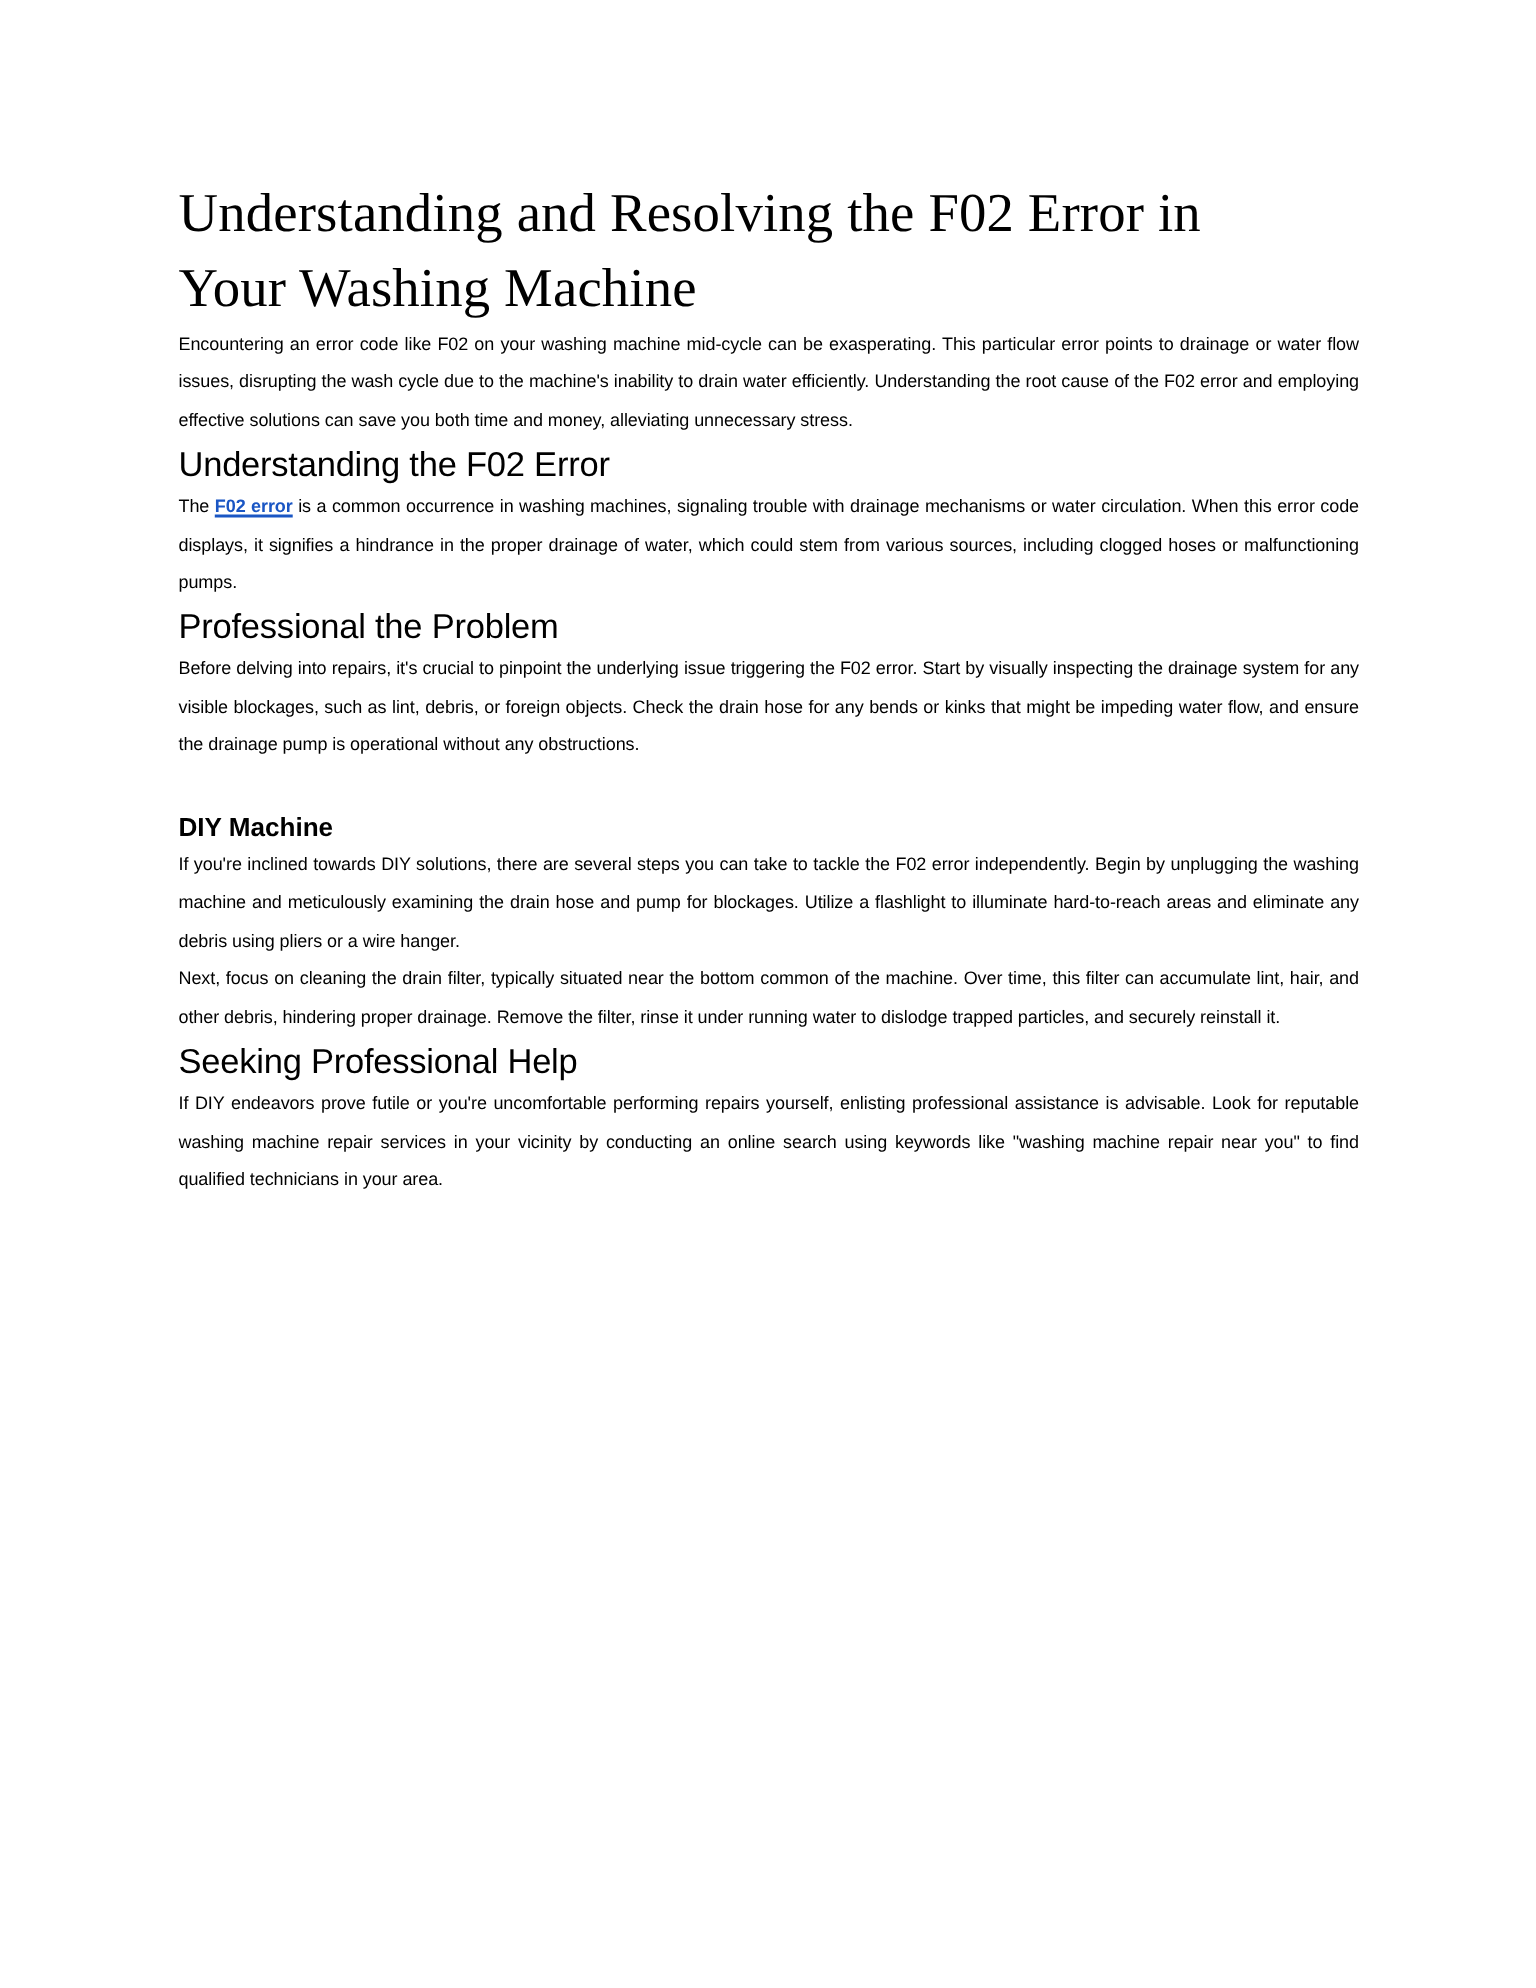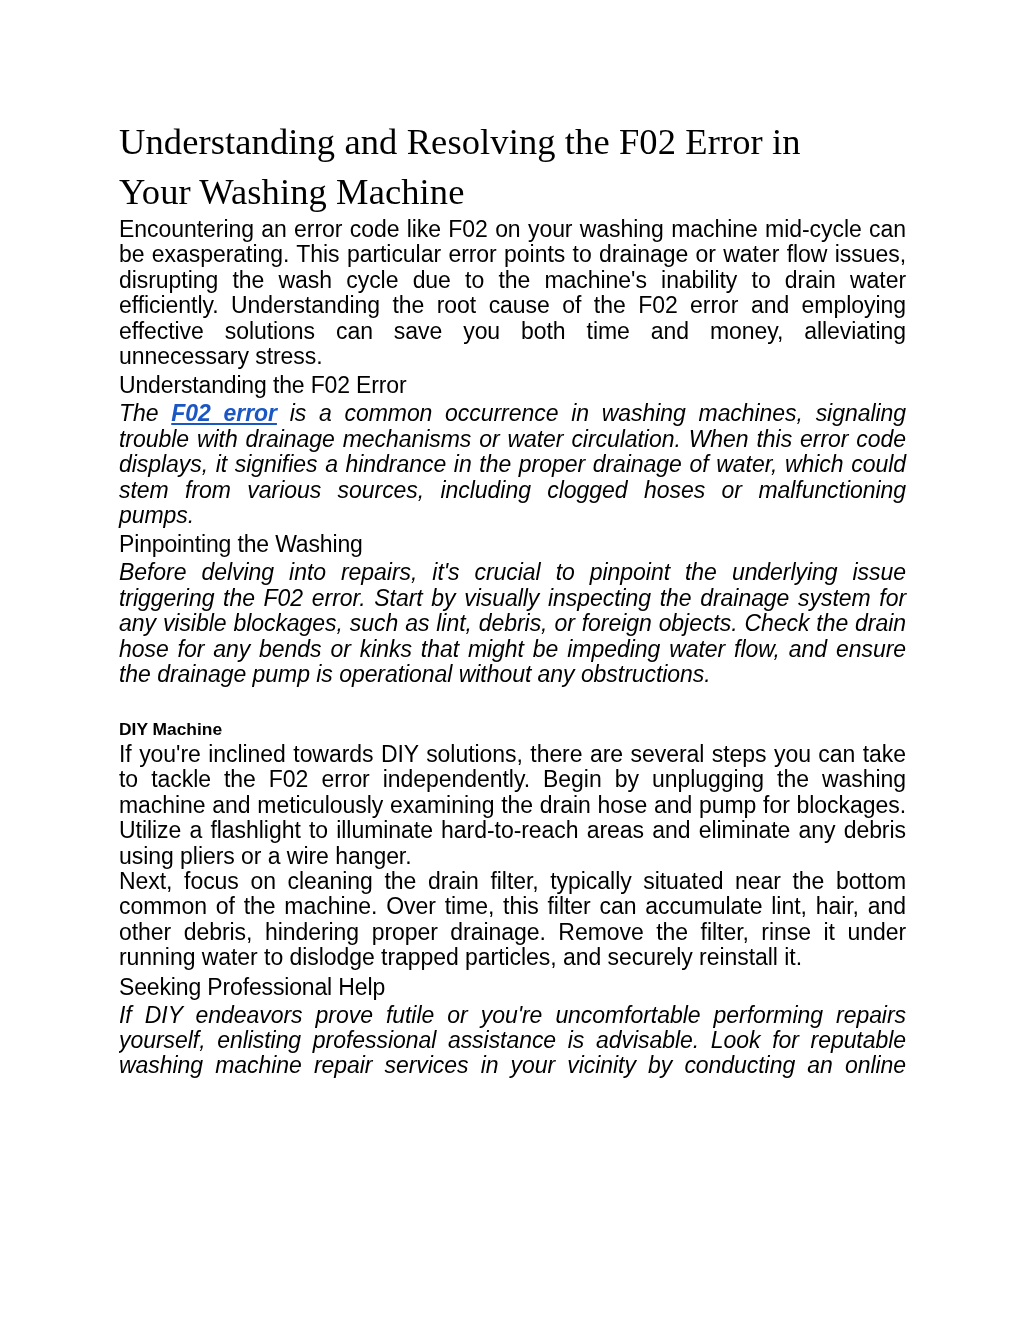--- a/index.html
+++ b/index.html
@@ -44,21 +44,21 @@
     margin: 0;
     padding-top: 117px;
     text-align: left;
     white-space: normal;
     max-width: 740px;
   }
 
   
   p.body-text {
     font-family: "Liberation Sans", sans-serif;
-    font-size: 23px;
+    font-size: 12px;
     line-height: 25.4px;
     color: #000000;
     text-align: justify;
     text-justify: inter-word;
     margin: 0;
     letter-spacing: -0.05px;
   }
 
   .intro-para {
     margin-top: 44px;
@@ -72,21 +72,21 @@
     line-height: 32px;
     color: #000000;
     margin: 0;
     letter-spacing: -0.15px;
   }
 
   .h-understanding { margin-top: 63px; }
   .h-pinpointing   { margin-top: 66px; }
   .h-seeking       { margin-top: 67px; }
 
-  .after-heading { margin-top: 16px; font-style: italic; }
+  .after-heading { margin-top: 16px; }
 
   
   a.inline-link {
     color: #1a56c4;
     font-weight: bold;
     text-decoration: underline;
     text-underline-offset: 2px;
     text-decoration-thickness: 1.6px;
   }
 
@@ -117,21 +117,21 @@
   <div class="content">
 
     <h1 class="doc-title">Understanding and Resolving the F02 Error in Your Washing Machine</h1>
 
     <p class="body-text intro-para">Encountering an error code like F02 on your washing machine mid-cycle can be exasperating. This particular error points to drainage or water flow issues, disrupting the wash cycle due to the machine's inability to drain water efficiently. Understanding the root cause of the F02 error and employing effective solutions can save you both time and money, alleviating unnecessary stress.</p>
 
     <h2 class="section-heading h-understanding">Understanding the F02 Error</h2>
 
     <p class="body-text after-heading"><span>The </span><a class="inline-link" href="#">F02 error</a><span> is a common occurrence in washing machines, signaling trouble with drainage mechanisms or water circulation. When this error code displays, it signifies a hindrance in the proper drainage of water, which could stem from various sources, including clogged hoses or malfunctioning pumps.</span></p>
 
-    <h2 class="section-heading h-pinpointing">Pinpointing the Washing</h2>
+    <h2 class="section-heading h-pinpointing">Professional the Problem</h2>
 
     <p class="body-text after-heading">Before delving into repairs, it's crucial to pinpoint the underlying issue triggering the F02 error. Start by visually inspecting the drainage system for any visible blockages, such as lint, debris, or foreign objects. Check the drain hose for any bends or kinks that might be impeding water flow, and ensure the drainage pump is operational without any obstructions.</p>
 
     <div class="sub-block">
       <span class="sub-label">DIY Machine</span>
       <p class="body-text">If you're inclined towards DIY solutions, there are several steps you can take to tackle the F02 error independently. Begin by unplugging the washing machine and meticulously examining the drain hose and pump for blockages. Utilize a flashlight to illuminate hard-to-reach areas and eliminate any debris using pliers or a wire hanger.</p>
     </div>
 
     <p class="body-text para-gap">Next, focus on cleaning the drain filter, typically situated near the bottom common of the machine. Over time, this filter can accumulate lint, hair, and other debris, hindering proper drainage. Remove the filter, rinse it under running water to dislodge trapped particles, and securely reinstall it.</p>
 

